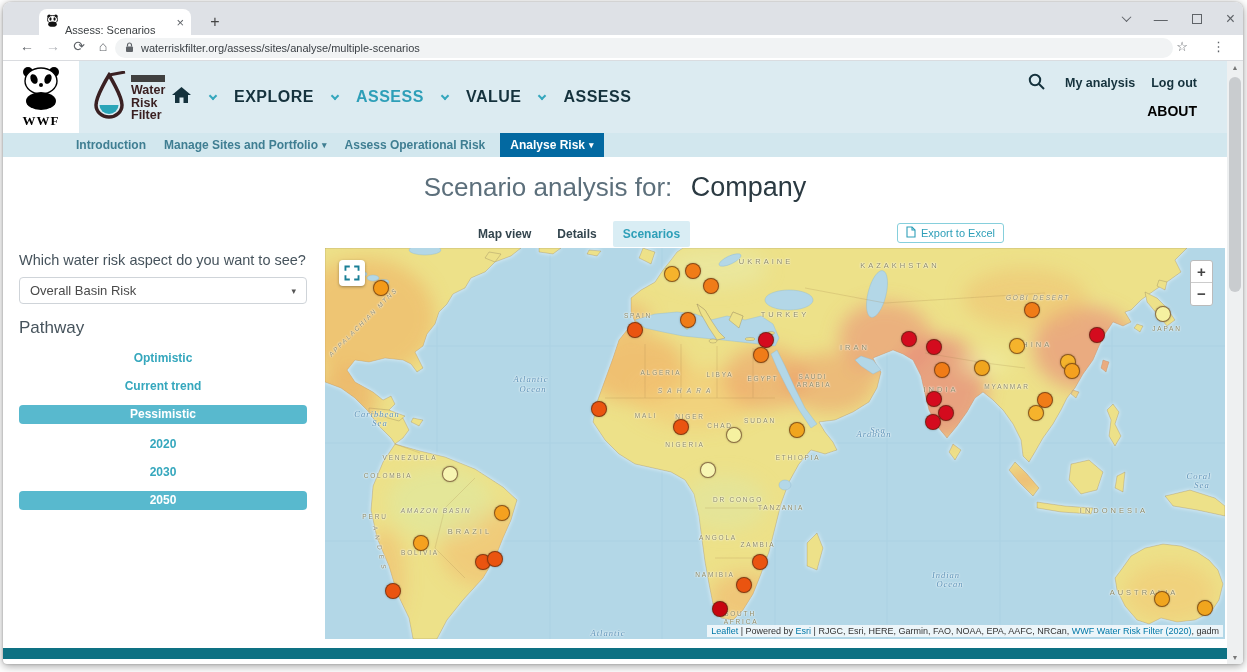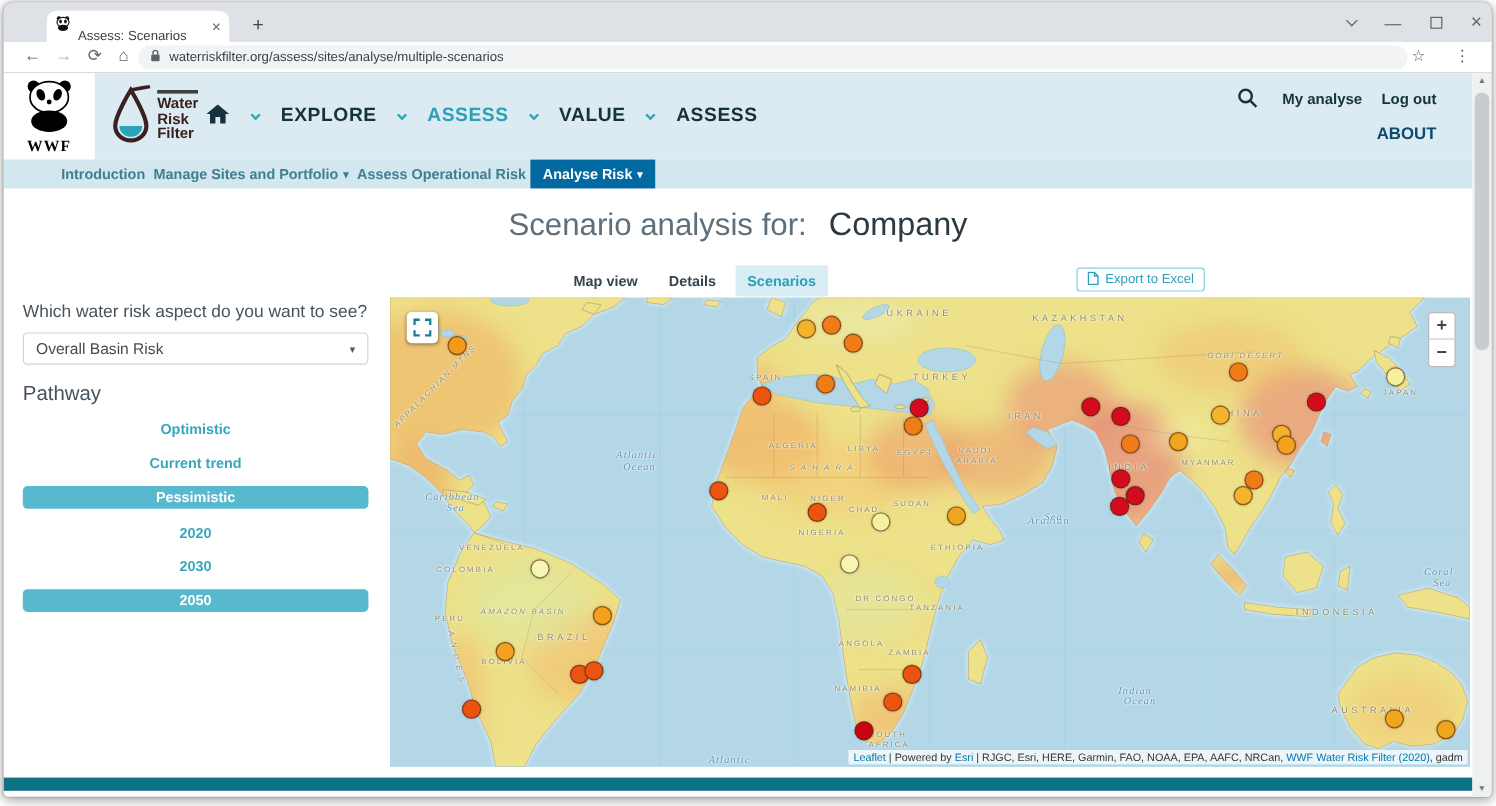--- a/index.html
+++ b/index.html
@@ -25,31 +25,31 @@
              display:flex; align-items:center; padding:0 10px; gap:7px; }
   .urltext { font-size:11px; color:#3a3f44; }
   .star { position:absolute; right:55px; top:4px; font-size:13px; color:#5f6368; }
   .kebab { position:absolute; right:18px; top:4px; font-size:13px; color:#5f6368; letter-spacing:0; }
 
   
   .siteheader { position:absolute; left:0; top:59px; width:1224px; height:72px; background:#dcebf1; }
   .wwfblock { position:absolute; left:0; top:0; width:76px; height:72px; background:#fff; text-align:center; }
   .wwftext { font-family:"Liberation Serif", serif; font-weight:bold; font-size:13px; letter-spacing:1px; color:#000; margin-top:-2px; }
   .wrflogo { position:absolute; left:88px; top:10px; display:flex; gap:4px; align-items:flex-start; }
-  .wrftext { font-size:12.5px; font-weight:bold; color:#3a2022; line-height:12.5px; border-top:3px solid #404040; padding-top:2px; margin-top:4px; }
+  .wrftext { font-size:12.5px; font-weight:bold; color:#3a2022; line-height:12.5px; border-top:7px solid #404040; padding-top:2px; margin-top:4px; }
   .mainnav { position:absolute; left:168px; top:0; height:72px; display:flex; align-items:center; gap:18px; }
   .mainnav .nitem { font-size:16px; font-weight:bold; letter-spacing:.5px; color:#15323d; }
   .mainnav .nitem.active { color:#2e9fb8; }
   .nchev { display:inline-block; width:6px; height:6px; border-right:2px solid #35a7bd; border-bottom:2px solid #35a7bd; transform:rotate(45deg); margin-bottom:3px; }
   .acct { position:absolute; right:30px; top:12px; display:flex; gap:16px; align-items:center; }
   .acct span { font-size:12.5px; font-weight:bold; color:#15323d; }
-  .about { position:absolute; right:30px; top:42px; font-size:14px; font-weight:bold; color:#0c4a6e; }
-
-  
-  .subnav { position:absolute; left:0; top:131px; width:1224px; height:24px; background:#d2e7ee; display:flex; align-items:center; padding-left:45px; gap:1px; }
+  .about { position:absolute; right:30px; top:42px; font-size:14px; font-weight:bold; color:#000000; }
+
+  
+  .subnav { position:absolute; left:0; top:131px; width:1224px; height:24px; background:#d2e7ee; display:flex; align-items:center; padding-left:70px; gap:12px; }
   .snitem { font-size:12px; font-weight:bold; color:#3f7e92; display:flex; align-items:center; gap:4px; height:24px; padding:0 3px; }
   .snitem .crt { font-size:9px; color:#3f7e92; }
   .snitem.active { background:#0369a1; color:#fff; padding:0 10px; }
   .snitem.active .crt { color:#fff; }
 
   
   .pagetitle { position:absolute; left:0; top:170px; width:1224px; text-align:center; }
   .pagetitle .pre { font-size:26px; color:#5c6f7b; }
   .pagetitle .val { font-size:27px; color:#2b3a42; margin-left:14px; }
   .viewtabs { position:absolute; left:465px; top:219px; display:flex; align-items:center; gap:6px; }
@@ -184,21 +184,21 @@
       <span class="nchev"></span>
       <span class="nitem">ASSESS</span>
     </div>
     <div class="acct">
       <span style="margin-right:4px;">
         <svg width="17" height="17" viewBox="0 0 17 17">
             <circle cx="7" cy="7" r="5.2" fill="none" stroke="#15323d" stroke-width="2"></circle>
             <line x1="11" y1="11" x2="16" y2="16" stroke="#15323d" stroke-width="2"></line>
           </svg>
       </span>
-      <span>My analyse</span>
+      <span>My analysis</span>
       <span>Log out</span>
     </div>
     <span class="about">ABOUT</span>
   </div>
 
   <div class="subnav">
     <span class="snitem">
         <span>Introduction</span>
       </span>
     <span class="snitem">

